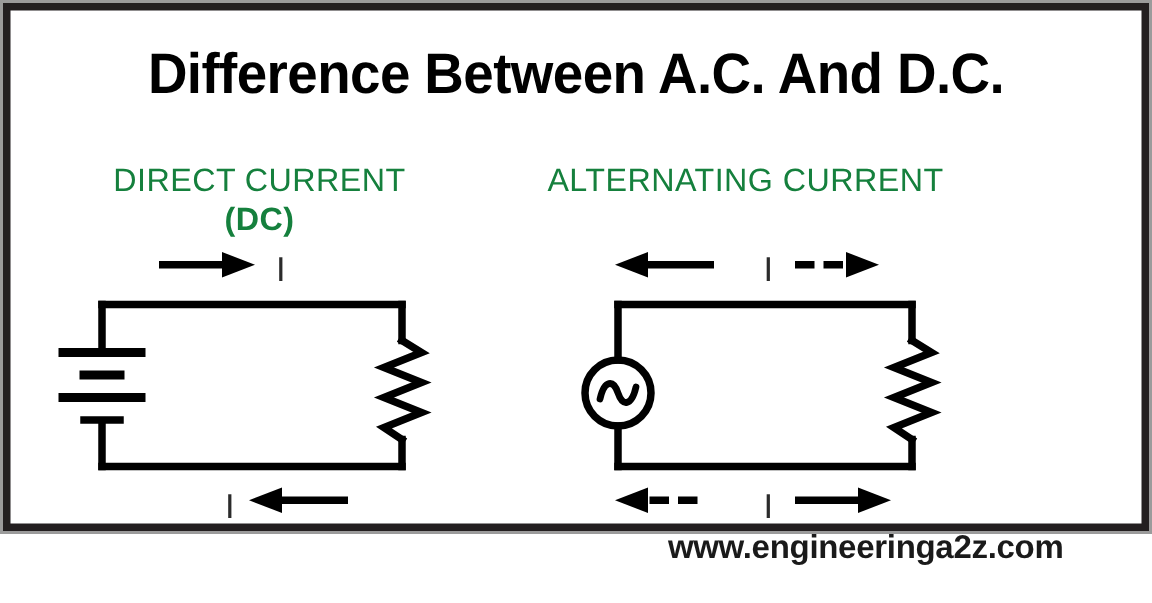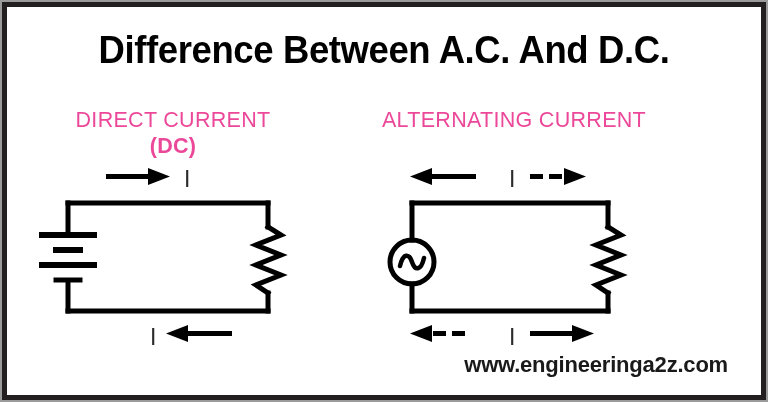--- a/index.html
+++ b/index.html
@@ -11,21 +11,21 @@
     width: 768px;
     height: 402px;
     font-family: "Liberation Sans", sans-serif;
     overflow: hidden;
   }
 
   
   #poster {
     position: relative;
     width: 768px;
-    height: 402px;
+    height: 356px;
     box-sizing: border-box;
     background: #ffffff;
   }
   .frame-outer {
     position: absolute;
     inset: 0;
     border: 2px solid #9b9b9b;
     box-sizing: border-box;
     pointer-events: none;
   }
@@ -58,30 +58,30 @@
     letter-spacing: -0.4px;
     color: #000000;
     white-space: nowrap;
     transform: scaleX(0.96);
   }
 
   
   .col-heading {
     position: absolute;
     text-align: center;
-    color: #ec4899;
+    color: #15803d;
     font-family: "Liberation Sans", sans-serif;
     font-weight: normal;
     font-size: 21.5px;
     letter-spacing: 0.3px;
     line-height: 26px;
     white-space: nowrap;
   }
   #dc-heading { left: 26px;  top: 107px; width: 294px; }
-  #ac-heading { left: 337px; top: 107px; width: 354px; }
+  #ac-heading { left: 320px; top: 107px; width: 354px; }
   .col-heading .sub {
     display: block;
     font-size: 21.5px;
     letter-spacing: 0.3px;
     font-weight: bold;
   }
 
   
   .circuit {
     position: absolute;
@@ -100,21 +100,21 @@
     line-height: 1;
   }
   #dc-i-top    { left: 184px; top: 168px; }
   #dc-i-bottom { left: 150px; top: 326px; }
   #ac-i-top    { left: 509px; top: 168px; }
   #ac-i-bottom { left: 509px; top: 326px; }
 
   
   #watermark {
     position: absolute;
-    right: 40px;
+    right: 59px;
     top: 352px;
     font-family: "Liberation Sans", sans-serif;
     font-weight: bold;
     font-size: 22px;
     color: #1a1a1a;
     letter-spacing: -0.2px;
     white-space: nowrap;
   }
 </style>
 </head>

